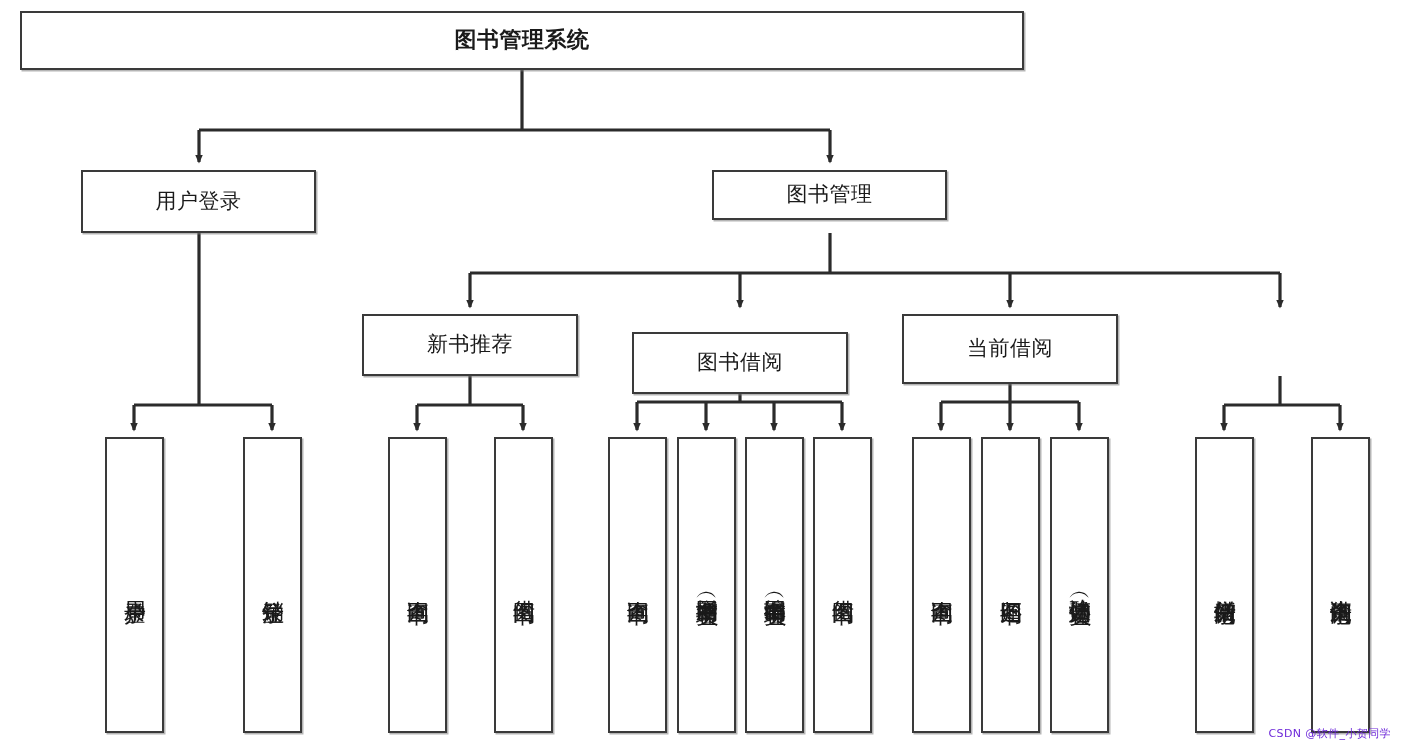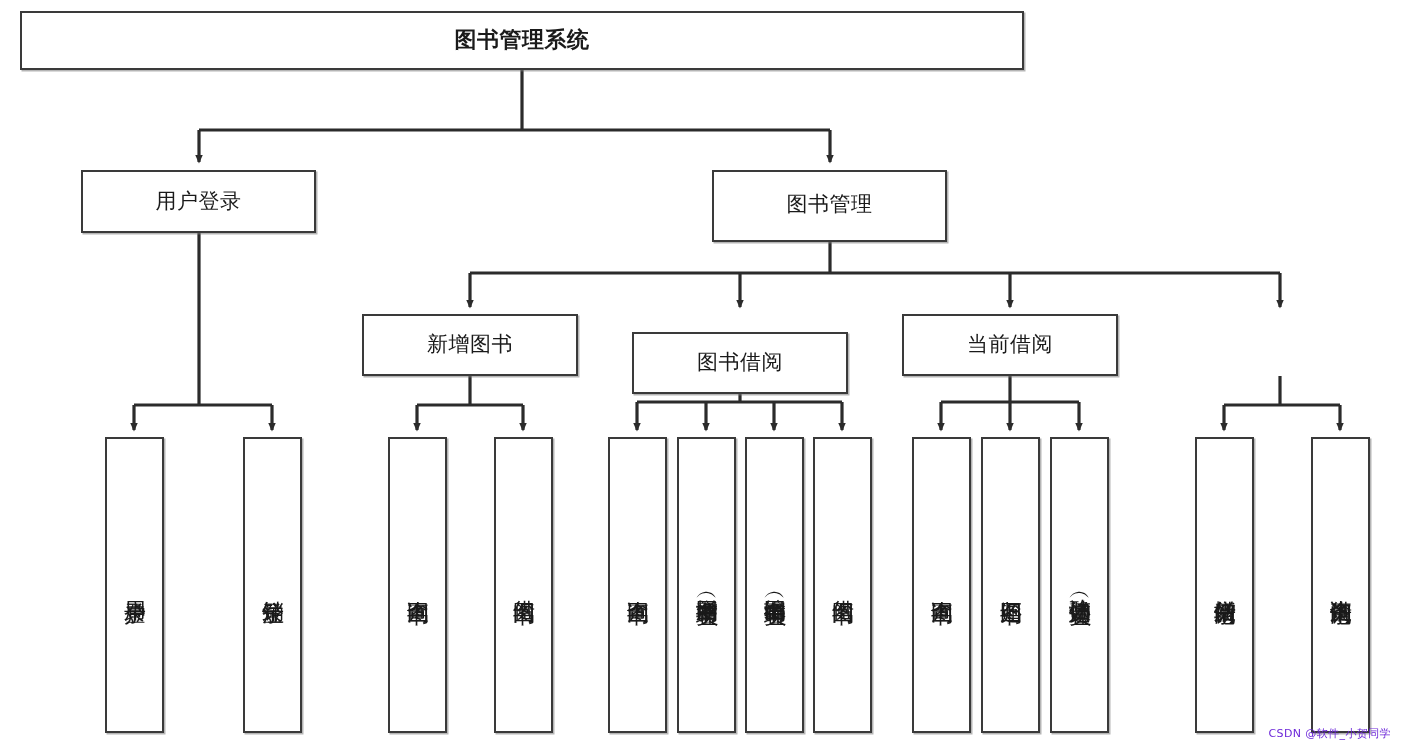--- a/index.html
+++ b/index.html
@@ -127,31 +127,31 @@
     </g>
   </svg>
 
   <div class="node root" style="left:20px; top:11px; width:1004px; height:59px;">
     <span class="label">图书管理系统</span>
   </div>
 
   <div class="node" style="left:81px; top:170px; width:235px; height:63px;">
     <span class="label">用户登录</span>
   </div>
-  <div class="node" style="left:712px; top:170px; width:235px; height:72px;font-family:Liberation Mono, monospace;">
+  <div class="node" style="left:712px; top:170px; width:235px; height:50px;">
     <span class="label">图书管理</span>
   </div>
 
   <div class="node" style="left:362px; top:314px; width:216px; height:62px;">
-    <span class="label">新增图书</span>
+    <span class="label">新书推荐</span>
   </div>
   <div class="node" style="left:632px; top:332px; width:216px; height:62px;">
     <span class="label">图书借阅</span>
   </div>
-  <div class="node" style="left:902px; top:314px; width:216px; height:62px;">
+  <div class="node" style="left:902px; top:314px; width:216px; height:70px;">
     <span class="label">当前借阅</span>
   </div>
 
   <div class="node vert" style="left:105px; top:437px; width:59px; height:296px;">
     <span class="label">用户登录</span>
   </div>
   <div class="node vert" style="left:243px; top:437px; width:59px; height:296px;">
     <span class="label">注销登录</span>
   </div>
 

